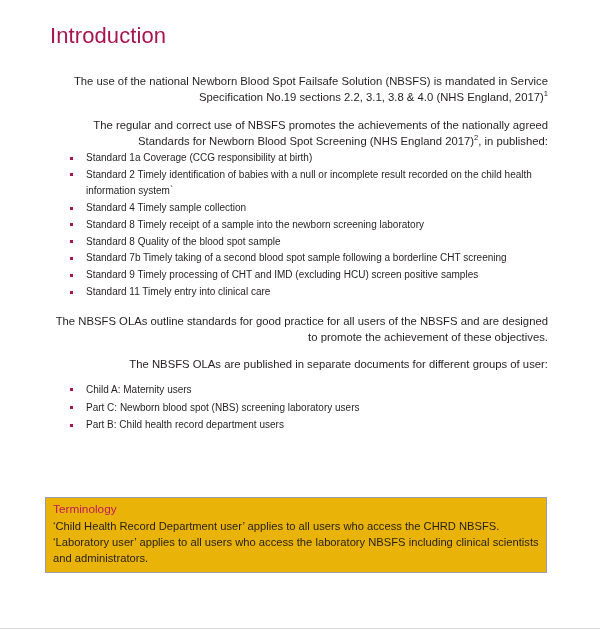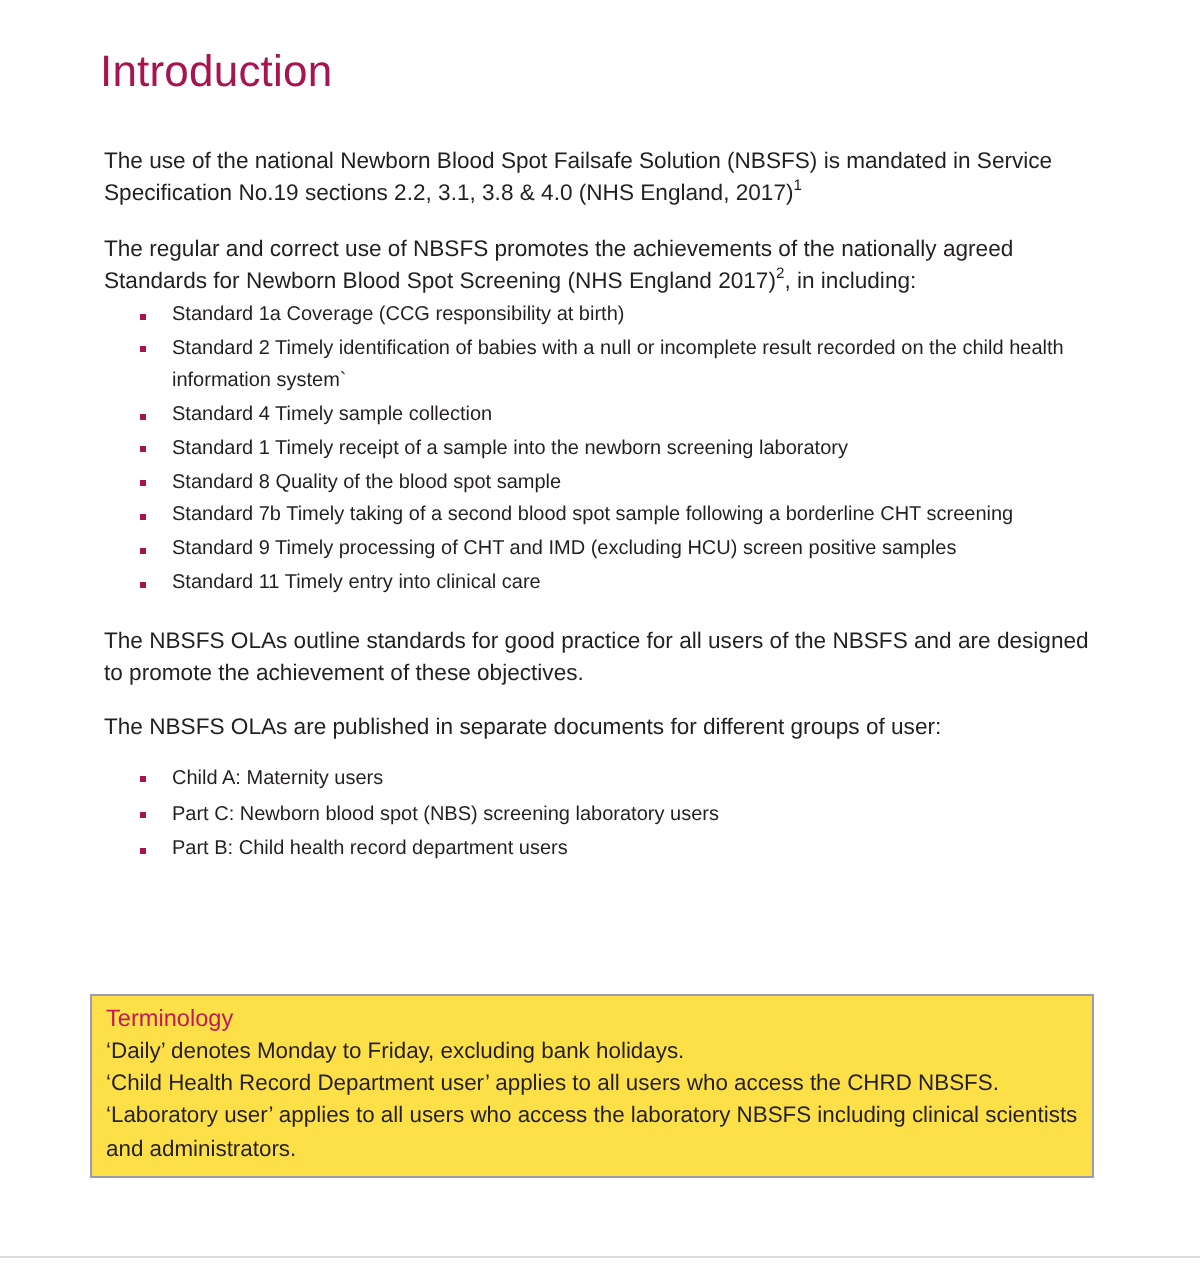--- a/index.html
+++ b/index.html
@@ -37,21 +37,21 @@
     position: absolute;
     left: 52px;
     top: 73px;
     width: 496px;
   }
   p.body-para {
     margin: 0 0 11px 0;
     font-size: 11.3px;
     line-height: 16.3px;
     color: #231f20;
-    text-align: left;
+    text-align: right;
   }
   p.body-para.tight {
     margin-bottom: 0;
   }
   sup {
     font-size: 7.6px;
     vertical-align: super;
     line-height: 0;
   }
   ul.bullets {
@@ -85,21 +85,21 @@
   .spacer-after-list {
     height: 12px;
   }
   .terminology-box {
     position: absolute;
     left: 45px;
     top: 497px;
     width: 502px;
     box-sizing: border-box;
     border: 1px solid #9b9bad;
-    background: #fde047;
+    background: #eab308;
     padding: 4px 7px 5px 7px;
   }
   .terminology-title {
     font-size: 11.8px;
     color: #c01a58;
     margin: 0 0 1px 0;
     line-height: 15px;
     font-weight: normal;
   }
   .terminology-box p {
@@ -121,27 +121,27 @@
 <body>
 
 <div class="page">
 
   <h1 class="page-title">Introduction</h1>
 
   <div class="content">
 
     <p class="body-para"><span>The use of the national Newborn Blood Spot Failsafe Solution (NBSFS) is mandated in Service Specification No.19 sections 2.2, 3.1, 3.8 &amp; 4.0 (NHS England, 2017)</span><sup>1</sup></p>
 
-    <p class="body-para tight"><span>The regular and correct use of NBSFS promotes the achievements of the nationally agreed Standards for Newborn Blood Spot Screening (NHS England 2017)</span><sup>2</sup><span>, in including:</span></p>
+    <p class="body-para tight"><span>The regular and correct use of NBSFS promotes the achievements of the nationally agreed Standards for Newborn Blood Spot Screening (NHS England 2017)</span><sup>2</sup><span>, in published:</span></p>
 
     <ul class="bullets">
       <li>Standard 1a Coverage (CCG responsibility at birth)</li>
       <li>Standard 2 Timely identification of babies with a null or incomplete result recorded on the child health information system`</li>
       <li>Standard 4 Timely sample collection</li>
-      <li>Standard 1 Timely receipt of a sample into the newborn screening laboratory</li>
+      <li>Standard 8 Timely receipt of a sample into the newborn screening laboratory</li>
       <li>Standard 8 Quality of the blood spot sample</li>
       <li>Standard 7b Timely taking of a second blood spot sample following a borderline CHT screening</li>
       <li>Standard 9 Timely processing of CHT and IMD (excluding HCU) screen positive samples</li>
       <li>Standard 11 Timely entry into clinical care</li>
     </ul>
 
     <div class="spacer-after-list"></div>
 
     <p class="body-para">The NBSFS OLAs outline standards for good practice for all users of the NBSFS and are designed to promote the achievement of these objectives.</p>
 
@@ -150,20 +150,19 @@
     <ul class="bullets parts">
       <li>Child A: Maternity users</li>
       <li>Part C: Newborn blood spot (NBS) screening laboratory users</li>
       <li>Part B: Child health record department users</li>
     </ul>
 
   </div>
 
   <div class="terminology-box">
     <div class="terminology-title">Terminology</div>
-    <p>‘Daily’ denotes Monday to Friday, excluding bank holidays.</p>
     <p>‘Child Health Record Department user’ applies to all users who access the CHRD NBSFS.</p>
     <p>‘Laboratory user’ applies to all users who access the laboratory NBSFS including clinical scientists and administrators.</p>
   </div>
 
   <div class="footer-rule"></div>
 
 </div>
 
 </body></html>

